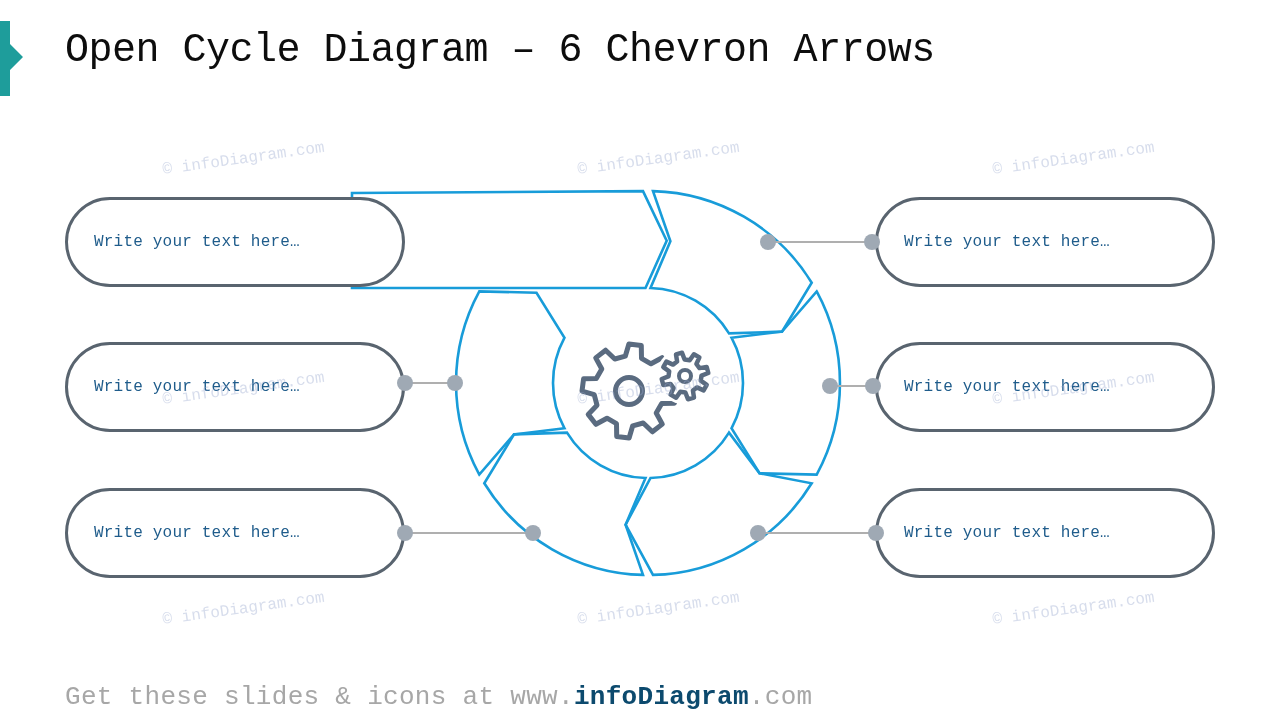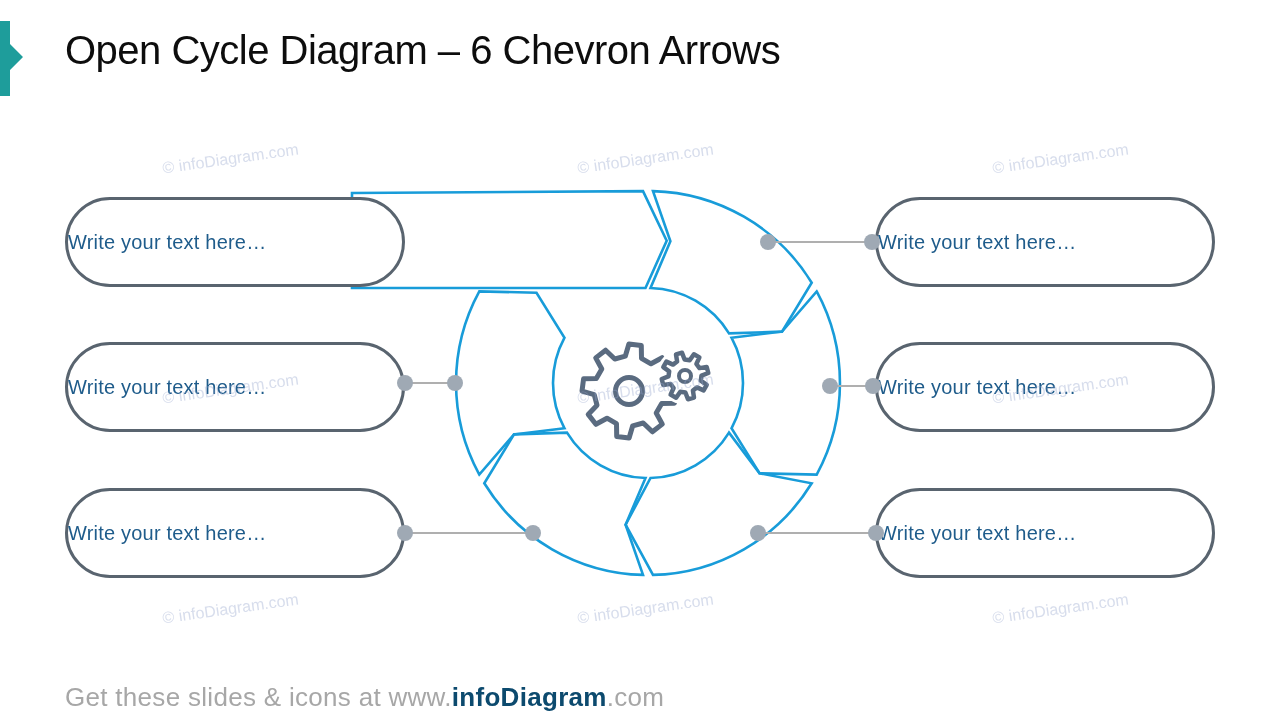--- a/index.html
+++ b/index.html
@@ -1,24 +1,24 @@
 <!DOCTYPE html>
 <html><head>
 <meta charset="utf-8">
 <style>
   html,body{margin:0;padding:0;background:#ffffff;}
   .slide{position:relative;width:1280px;height:720px;background:#fff;overflow:hidden;
-         font-family:Liberation Sans, sans-serif;}
+         font-family:Liberation Mono, monospace;}
   .title{position:absolute;left:65px;top:28px;font-size:40px;font-weight:400;
          letter-spacing:-0.5px;color:#0d0d0d;white-space:nowrap;}
   .accent{position:absolute;left:0;top:0;}
   svg.layer{position:absolute;left:0;top:0;pointer-events:none;}
   .box{position:absolute;width:340px;height:90px;border:3px solid #59646F;border-radius:46px;
        background:#fff;display:flex;align-items:center;box-sizing:border-box;}
-  .box span{font-size:20px;color:#1F5C8B;letter-spacing:0.2px;}
+  .box span{padding-left:26px;font-size:16px;color:#1F5C8B;letter-spacing:0.2px;}
   .bxL{left:65px;} .bxR{left:875px;}
   .row1{top:197px;} .row2{top:342px;} .row3{top:488px;}
   .wm{position:absolute;font-size:16px;color:rgba(150,165,205,0.38);white-space:nowrap;
       transform:rotate(-8deg);z-index:30;}
   .footer{position:absolute;left:65px;top:682px;font-size:26px;color:#A7A7A7;
           letter-spacing:0.3px;white-space:nowrap;}
   .footer b{color:#0c4a6e;font-weight:bold;}
 </style>
 </head>
 <body>

